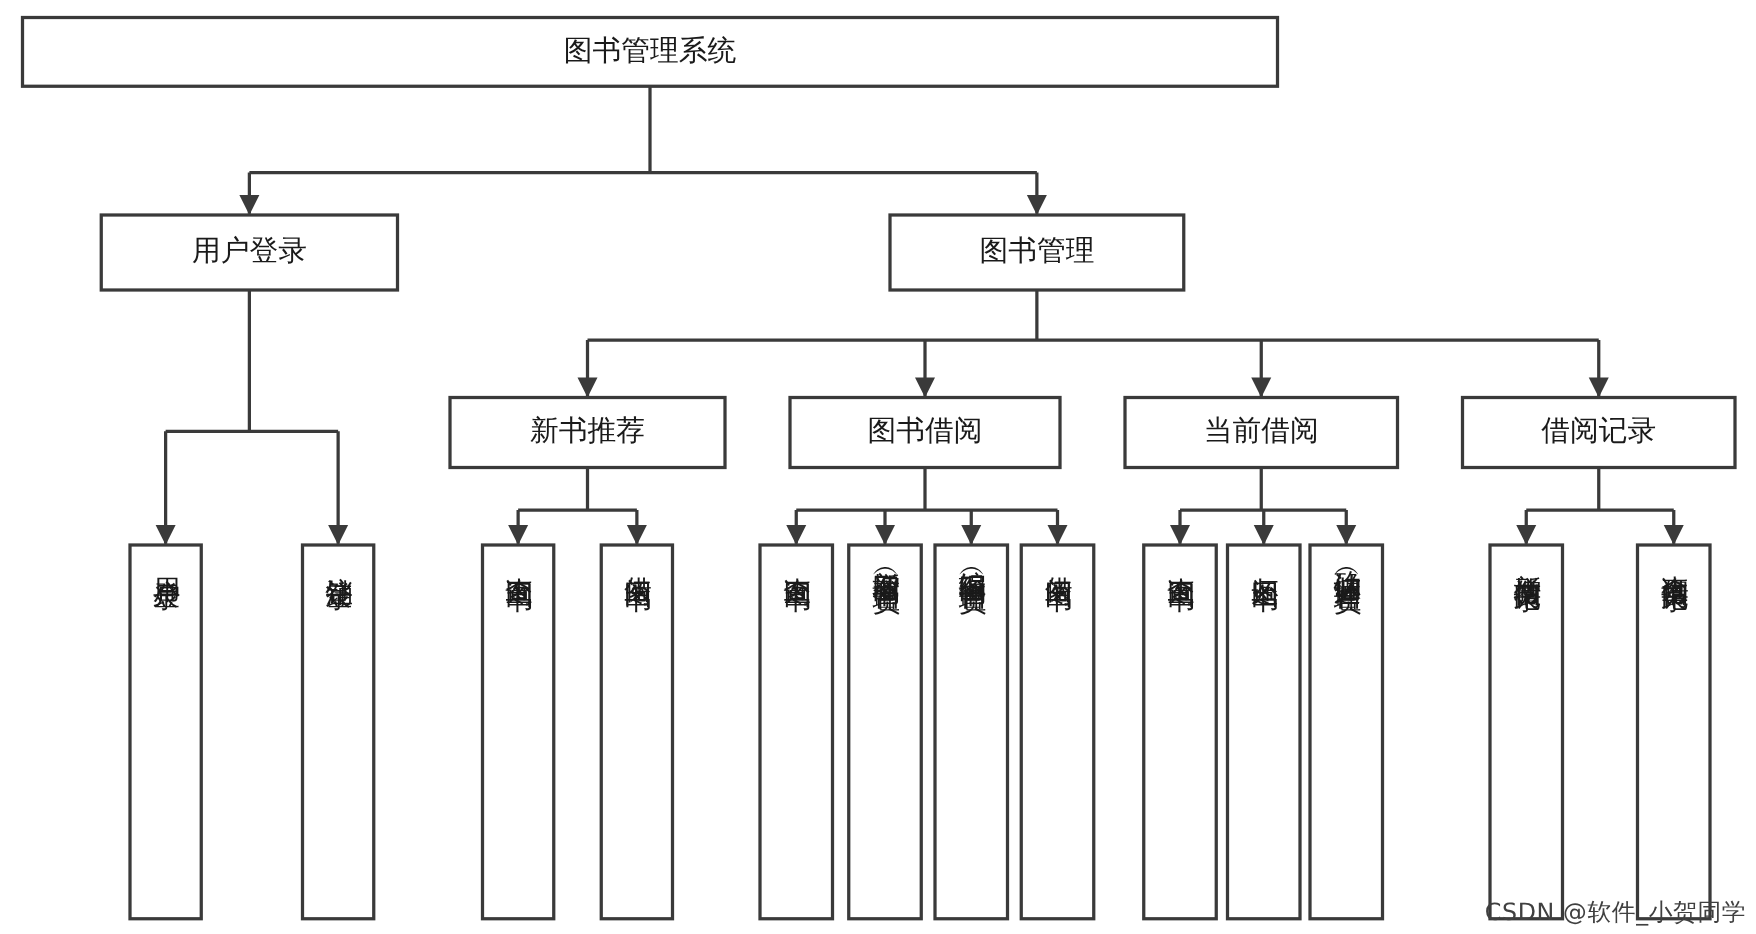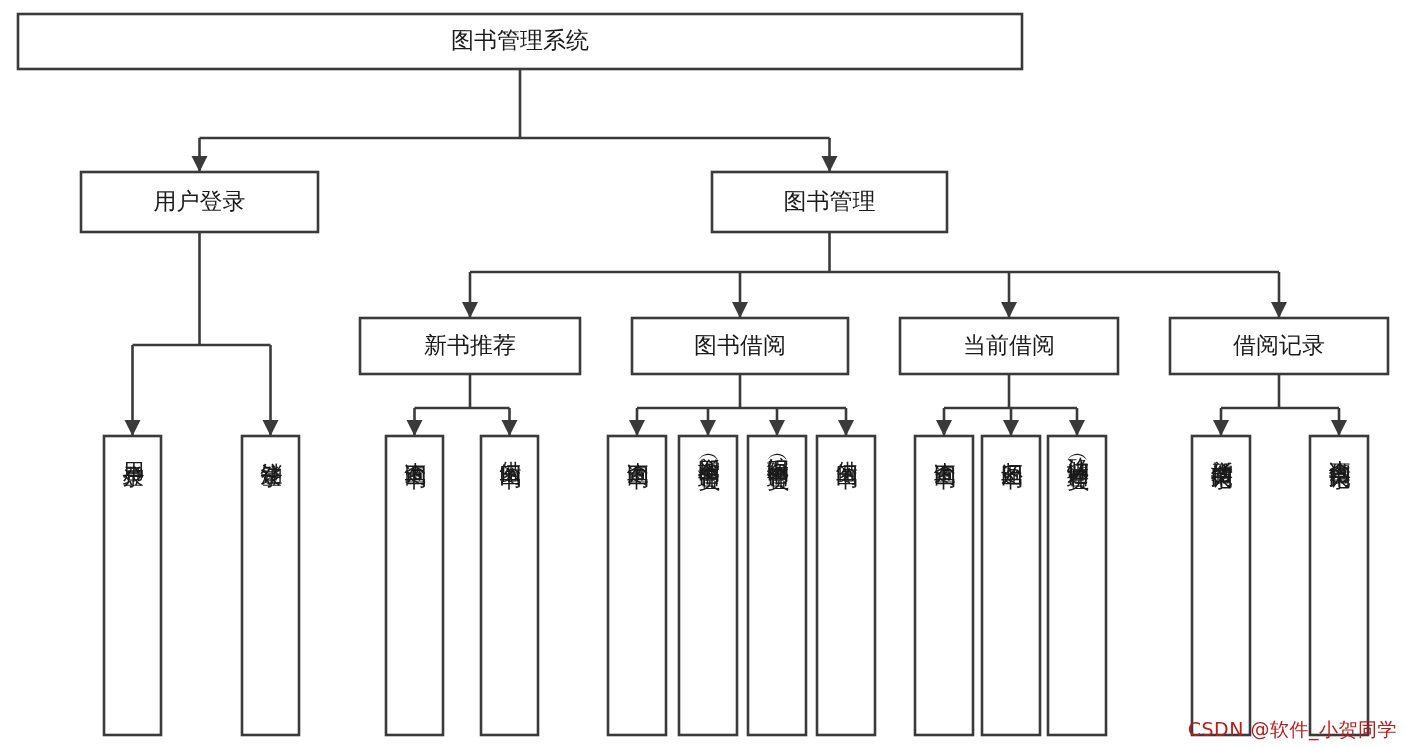--- a/index.html
+++ b/index.html
@@ -53,21 +53,21 @@
   .edge-arrow {
     fill: #3a3a3a;
     stroke: none;
   }
   .watermark {
     position: absolute;
     right: 8px;
     bottom: 4px;
     font-family: "DejaVu Sans", "Liberation Sans", sans-serif;
     font-size: 19px;
-    color: #b91c1c;
+    color: #404040;
     white-space: nowrap;
     letter-spacing: 0.5px;
     pointer-events: none;
   }
 </style>
 </head>
 <body>
 
 <div id="diagram-root">
   <svg id="tree-svg" viewBox="0 0 1405 747">

